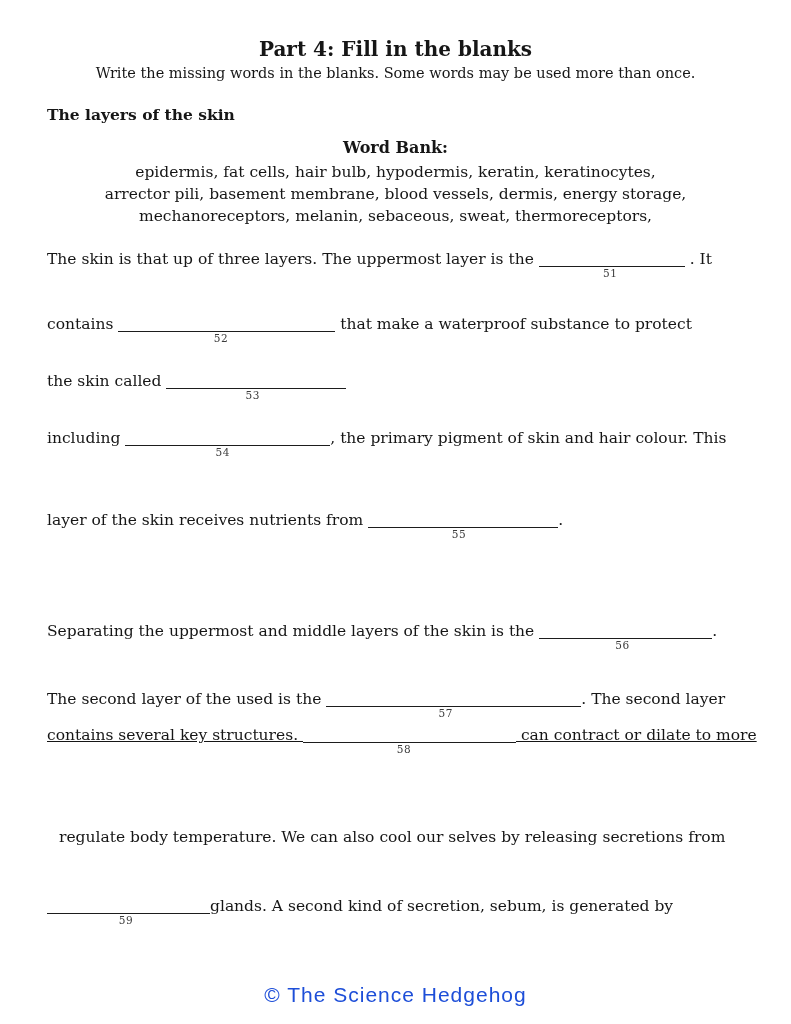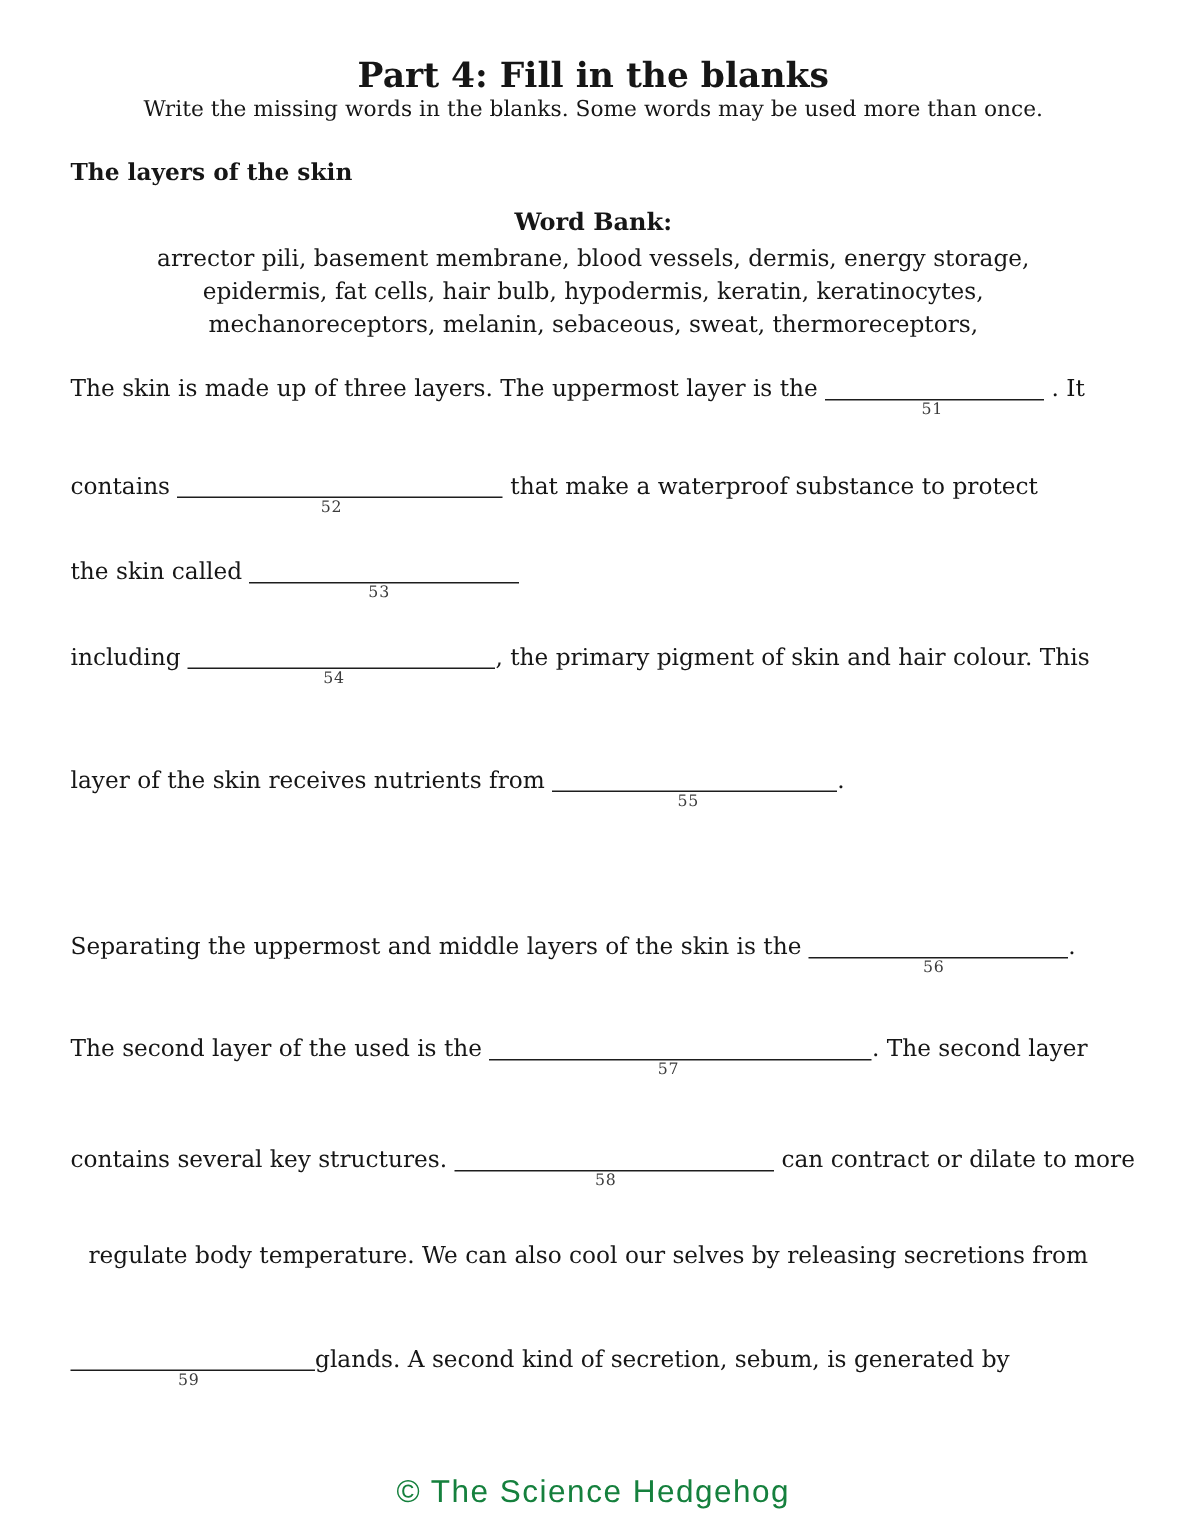--- a/index.html
+++ b/index.html
@@ -9,21 +9,21 @@
     height: 1024px;
     background: #ffffff;
     font-family: "DejaVu Serif", serif;
     color: #161616;
     overflow: hidden;
   }
   .abs { position: absolute; }
   .title {
     top: 37px; left: 0; width: 791px;
     text-align: center;
-    font-size: 23px; font-weight: bold;
+    font-size: 20px; font-weight: bold;
   }
   .subtitle {
     top: 65px; left: 0; width: 791px;
     text-align: center;
     font-size: 14.5px;
   }
   .section-heading {
     top: 105px; left: 47px;
     font-size: 15.5px; font-weight: bold;
   }
@@ -42,21 +42,21 @@
     font-size: 15.5px; line-height: 20px;
     white-space: nowrap;
   }
   .l1  { top: 249px; }
   .l2  { top: 314px; }
   .l3  { top: 371px; }
   .l4  { top: 428px; }
   .l5  { top: 510px; }
   .l6  { top: 621px; }
   .l7  { top: 689px; }
-  .l8  { top: 763px; }
+  .l8  { top: 725px; text-decoration: underline; }
   .l9  { top: 827px; margin-left: 12px; }
   .l10 { top: 896px; }
   .blank {
     display: inline-block;
     position: relative;
     height: 14px;
     vertical-align: -3px;
     border-bottom: 1.7px solid #1d1d1d;
   }
   .blank .num {
@@ -74,41 +74,41 @@
   .w190 { width: 190px; }
   .w173 { width: 173px; }
   .w255 { width: 255px; }
   .w213 { width: 213px; }
   .w163 { width: 163px; }
   .footer-credit {
     top: 983px; left: 0; width: 791px;
     text-align: center;
     font-family: "Liberation Sans", sans-serif;
     font-size: 21px;
-    color: #15803d;
+    color: #1d4ed8;
     letter-spacing: 1px;
   }
 </style>
 </head>
 <body>
 
 <div class="page">
 
   <div class="abs title">Part 4: Fill in the blanks</div>
   <div class="abs subtitle">Write the missing words in the blanks. Some words may be used more than once.</div>
   <div class="abs section-heading">The layers of the skin</div>
 
   <div class="abs wb-label">Word Bank:</div>
   <div class="abs wb-lines">
+    <div>epidermis, fat cells, hair bulb, hypodermis, keratin, keratinocytes,</div>
     <div>arrector pili, basement membrane, blood vessels, dermis, energy storage,</div>
-    <div>epidermis, fat cells, hair bulb, hypodermis, keratin, keratinocytes,</div>
     <div>mechanoreceptors, melanin, sebaceous, sweat, thermoreceptors,</div>
   </div>
 
-  <div class="abs fill-line l1"><span>The skin is made up of three layers. The uppermost layer is the </span><span class="blank w146"><span class="num">51</span></span><span> . It</span></div>
+  <div class="abs fill-line l1"><span>The skin is that up of three layers. The uppermost layer is the </span><span class="blank w146"><span class="num">51</span></span><span> . It</span></div>
 
   <div class="abs fill-line l2"><span>contains </span><span class="blank w217"><span class="num">52</span></span><span> that make a waterproof substance to protect</span></div>
 
   <div class="abs fill-line l3"><span>the skin called </span><span class="blank w180"><span class="num">53</span></span></div>
 
   <div class="abs fill-line l4"><span>including </span><span class="blank w205"><span class="num">54</span></span><span>, the primary pigment of skin and hair colour. This</span></div>
 
   <div class="abs fill-line l5"><span>layer of the skin receives nutrients from </span><span class="blank w190"><span class="num">55</span></span><span>.</span></div>
 
   <div class="abs fill-line l6"><span>Separating the uppermost and middle layers of the skin is the </span><span class="blank w173"><span class="num">56</span></span><span>.</span></div>

